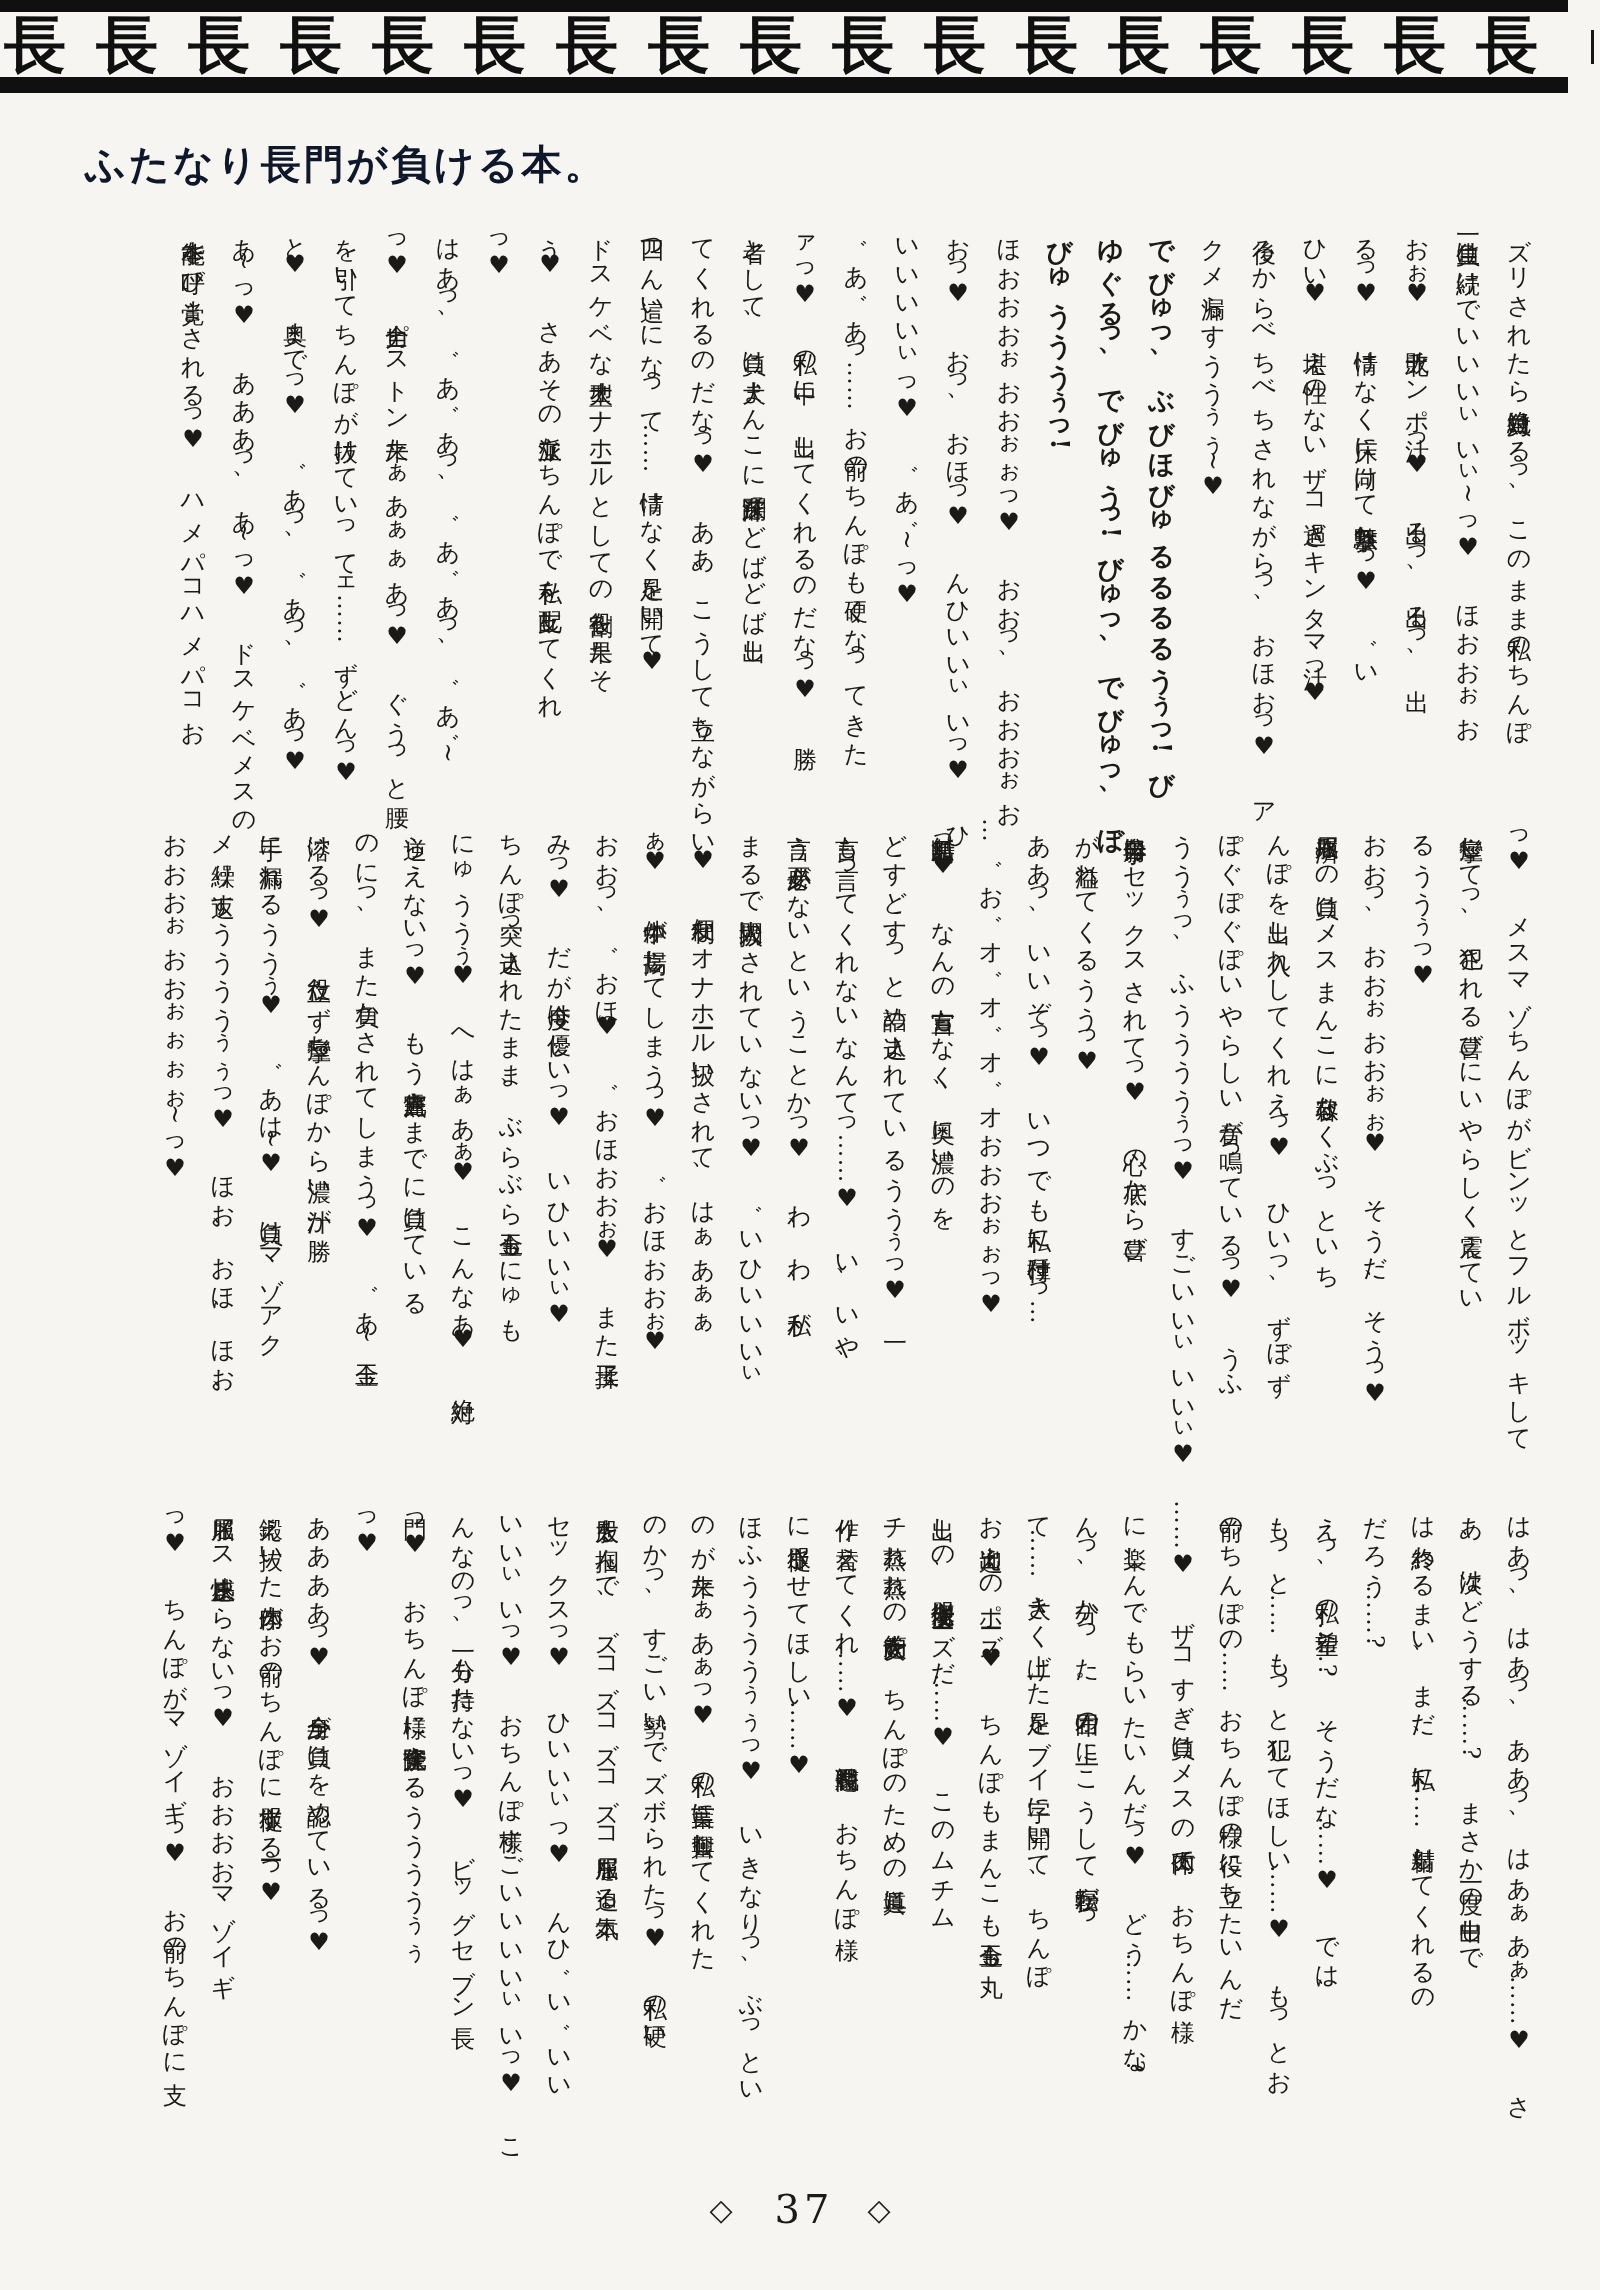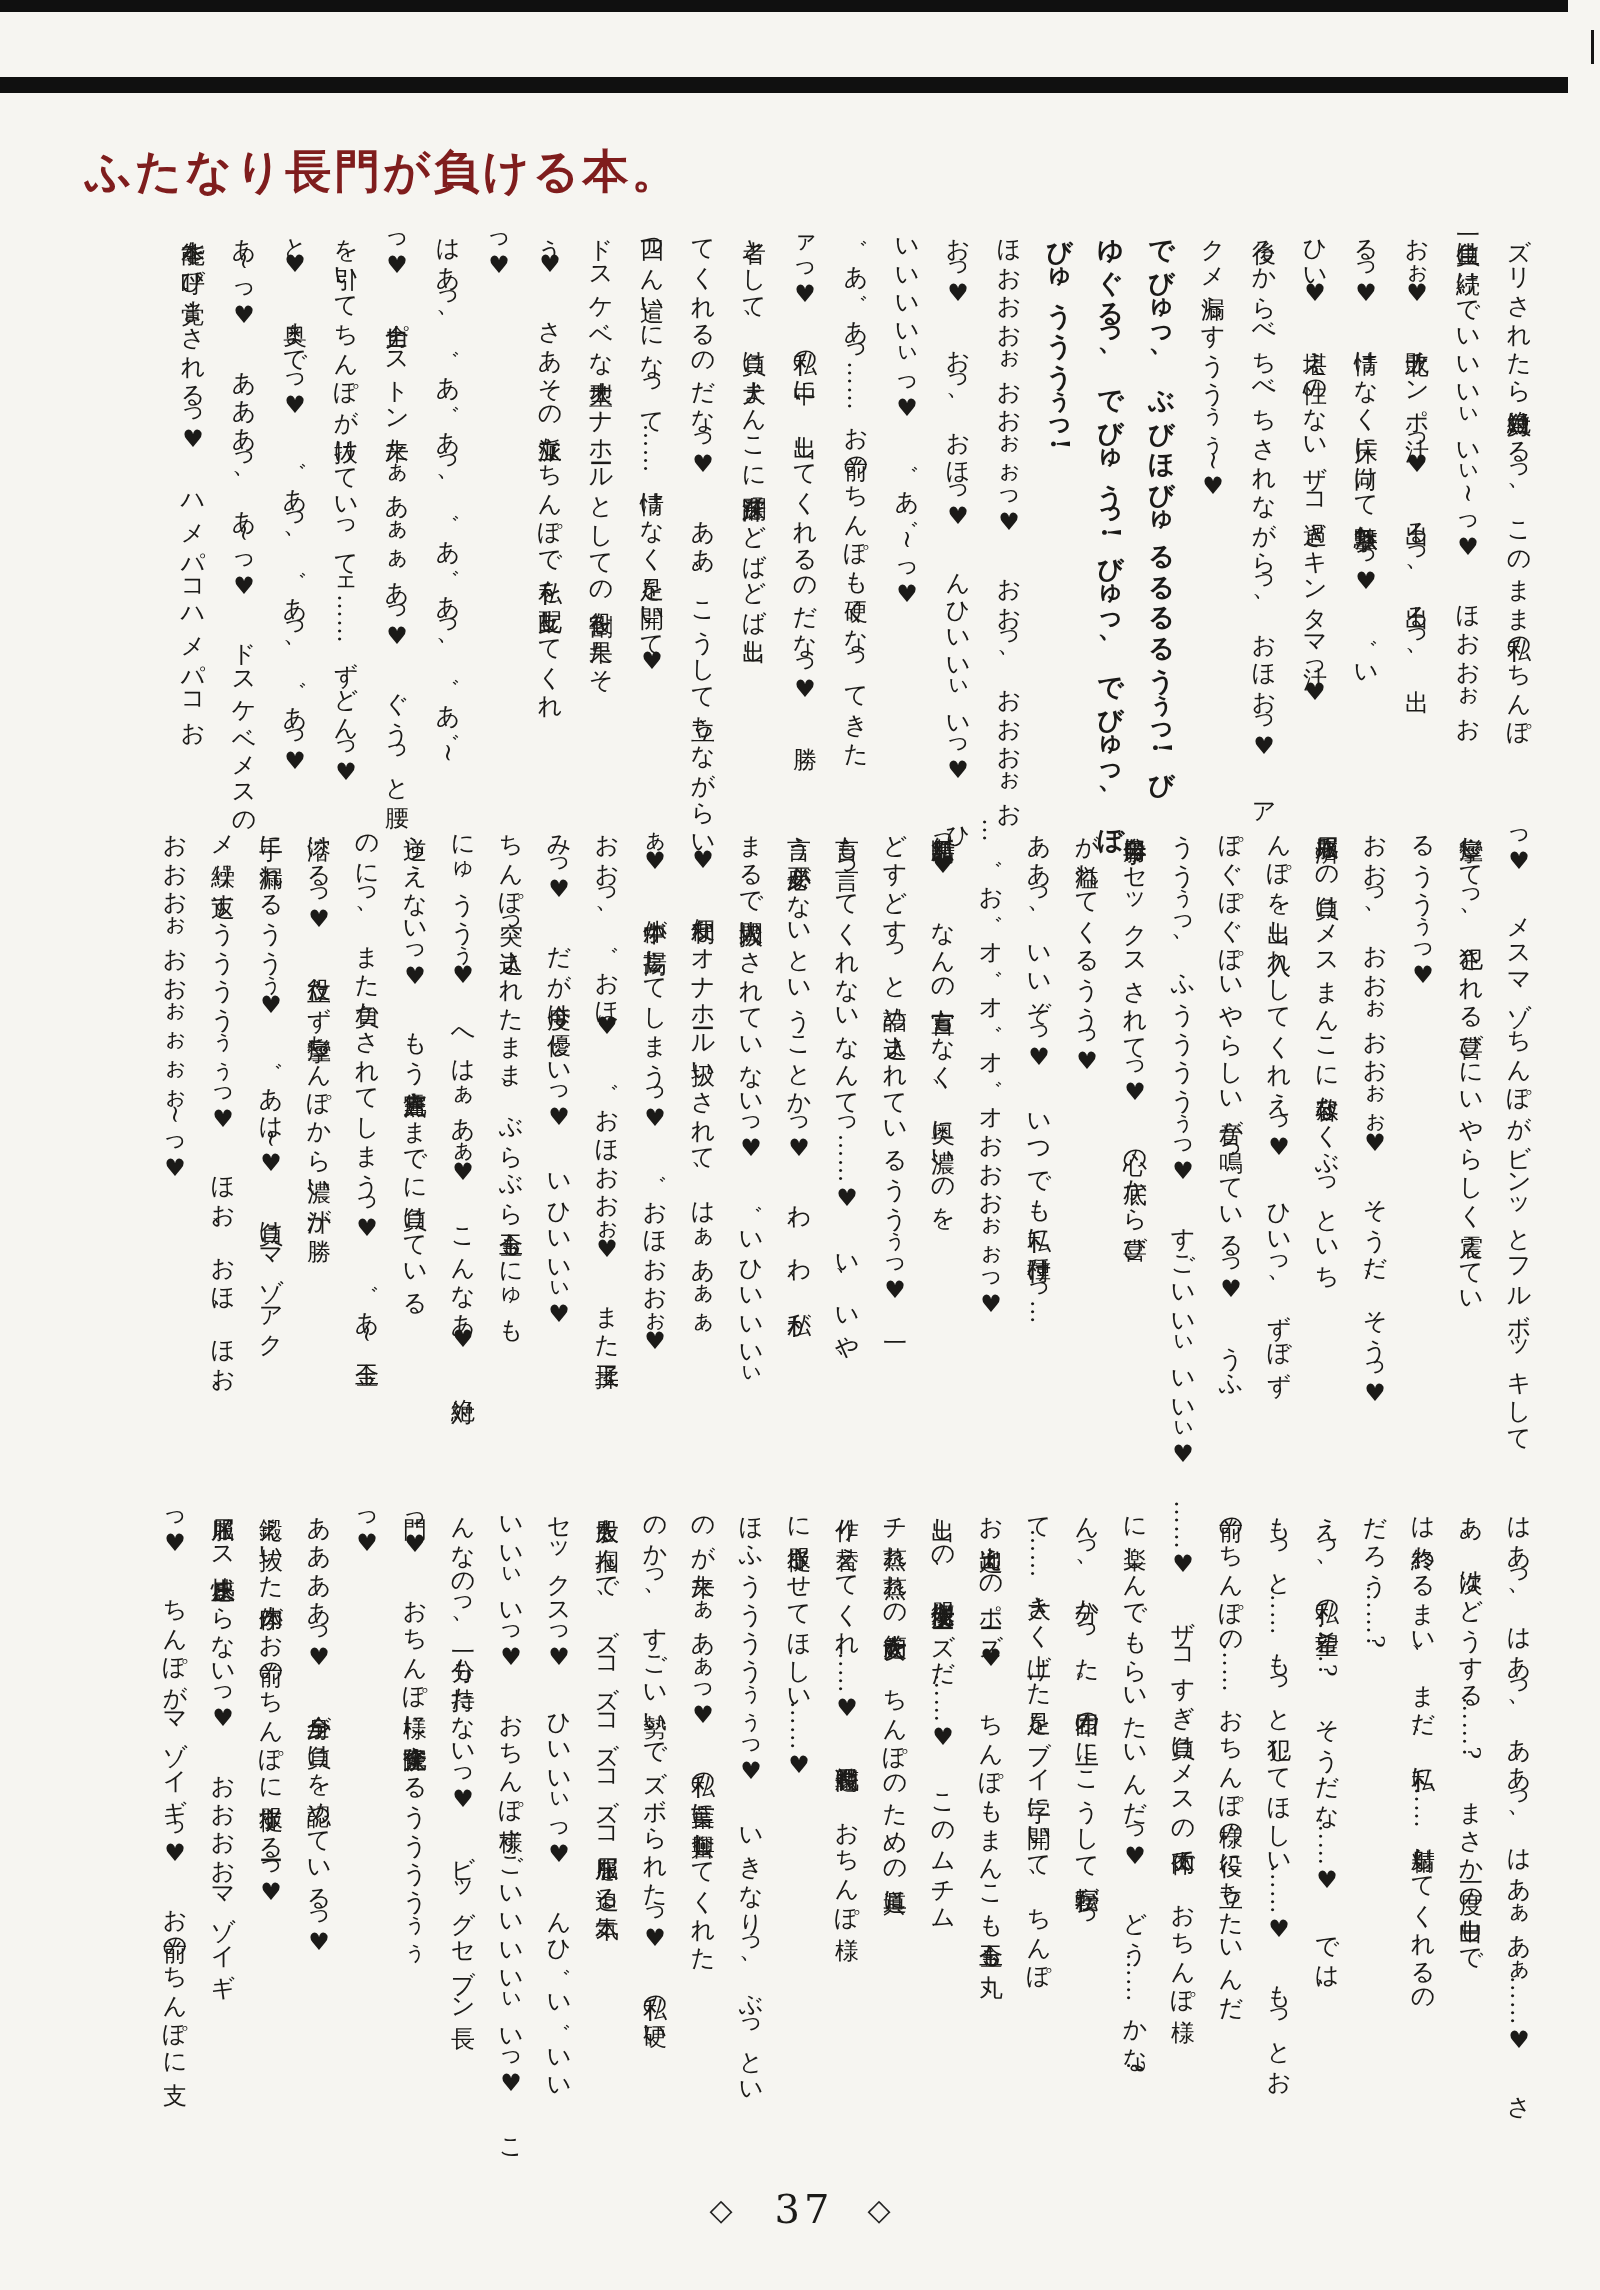--- a/index.html
+++ b/index.html
@@ -16,22 +16,22 @@
   .rule.bottom{top:77px;width:1568px;height:16px;}
   .glyph-banner{
     position:absolute;top:10px;left:4px;width:1568px;height:70px;
     font-size:62px;font-weight:bold;letter-spacing:30px;
     white-space:nowrap;overflow:hidden;line-height:70px;
     color:#101010;
   }
   .scan-artifact{position:absolute;left:1591px;top:30px;width:3px;height:34px;background:#151515;}
   .page-title{
     position:absolute;left:85px;top:110px;
-    font-size:46px;font-weight:600;letter-spacing:3px;
-    color:#7f1d1d;white-space:nowrap;
+    font-size:40px;font-weight:600;letter-spacing:3px;
+    color:#0f172a;white-space:nowrap;
   }
   .band{
     position:absolute;left:85px;width:1448px;
     display:flex;flex-direction:row-reverse;justify-content:flex-start;
     align-items:flex-start;
   }
   .band.a{top:222px;height:592px;column-gap:23px;}
   .band.b{top:818px;height:634px;column-gap:20px;}
   .band.c{top:1500px;height:668px;column-gap:20px;}
   .tcol{
@@ -48,20 +48,21 @@
   }
   .footer-diamond{font-size:30px;color:#222;}
   .footer-num{font-size:40px;letter-spacing:4px;color:#1b1a18;margin-left:8px;}
 </style>
 </head>
 <body>
 
 <div class="page">
 
   <div class="rule top"></div>
+  <div class="glyph-banner">長長長長長長長長長長長長長長長長長</div>
   <div class="rule bottom"></div>
   <div class="scan-artifact"></div>
 
   <h1 class="page-title">ふたなり長門が負ける本。</h1>
 
   <div class="band a">
       <div class="tcol">ズリされたら絶対負けるっ、このまま私のちんぽ</div>
       <div class="tcol">一生負け続けでいいいぃいぃ~っ♥　ほおおぉお</div>
       <div class="tcol">おぉ♥　敗北チンポ汁っ♥　出るっ、出るっ、出</div>
       <div class="tcol">るっ♥　情けなく床に向けて無駄撃ちっ♥　゛い</div>

